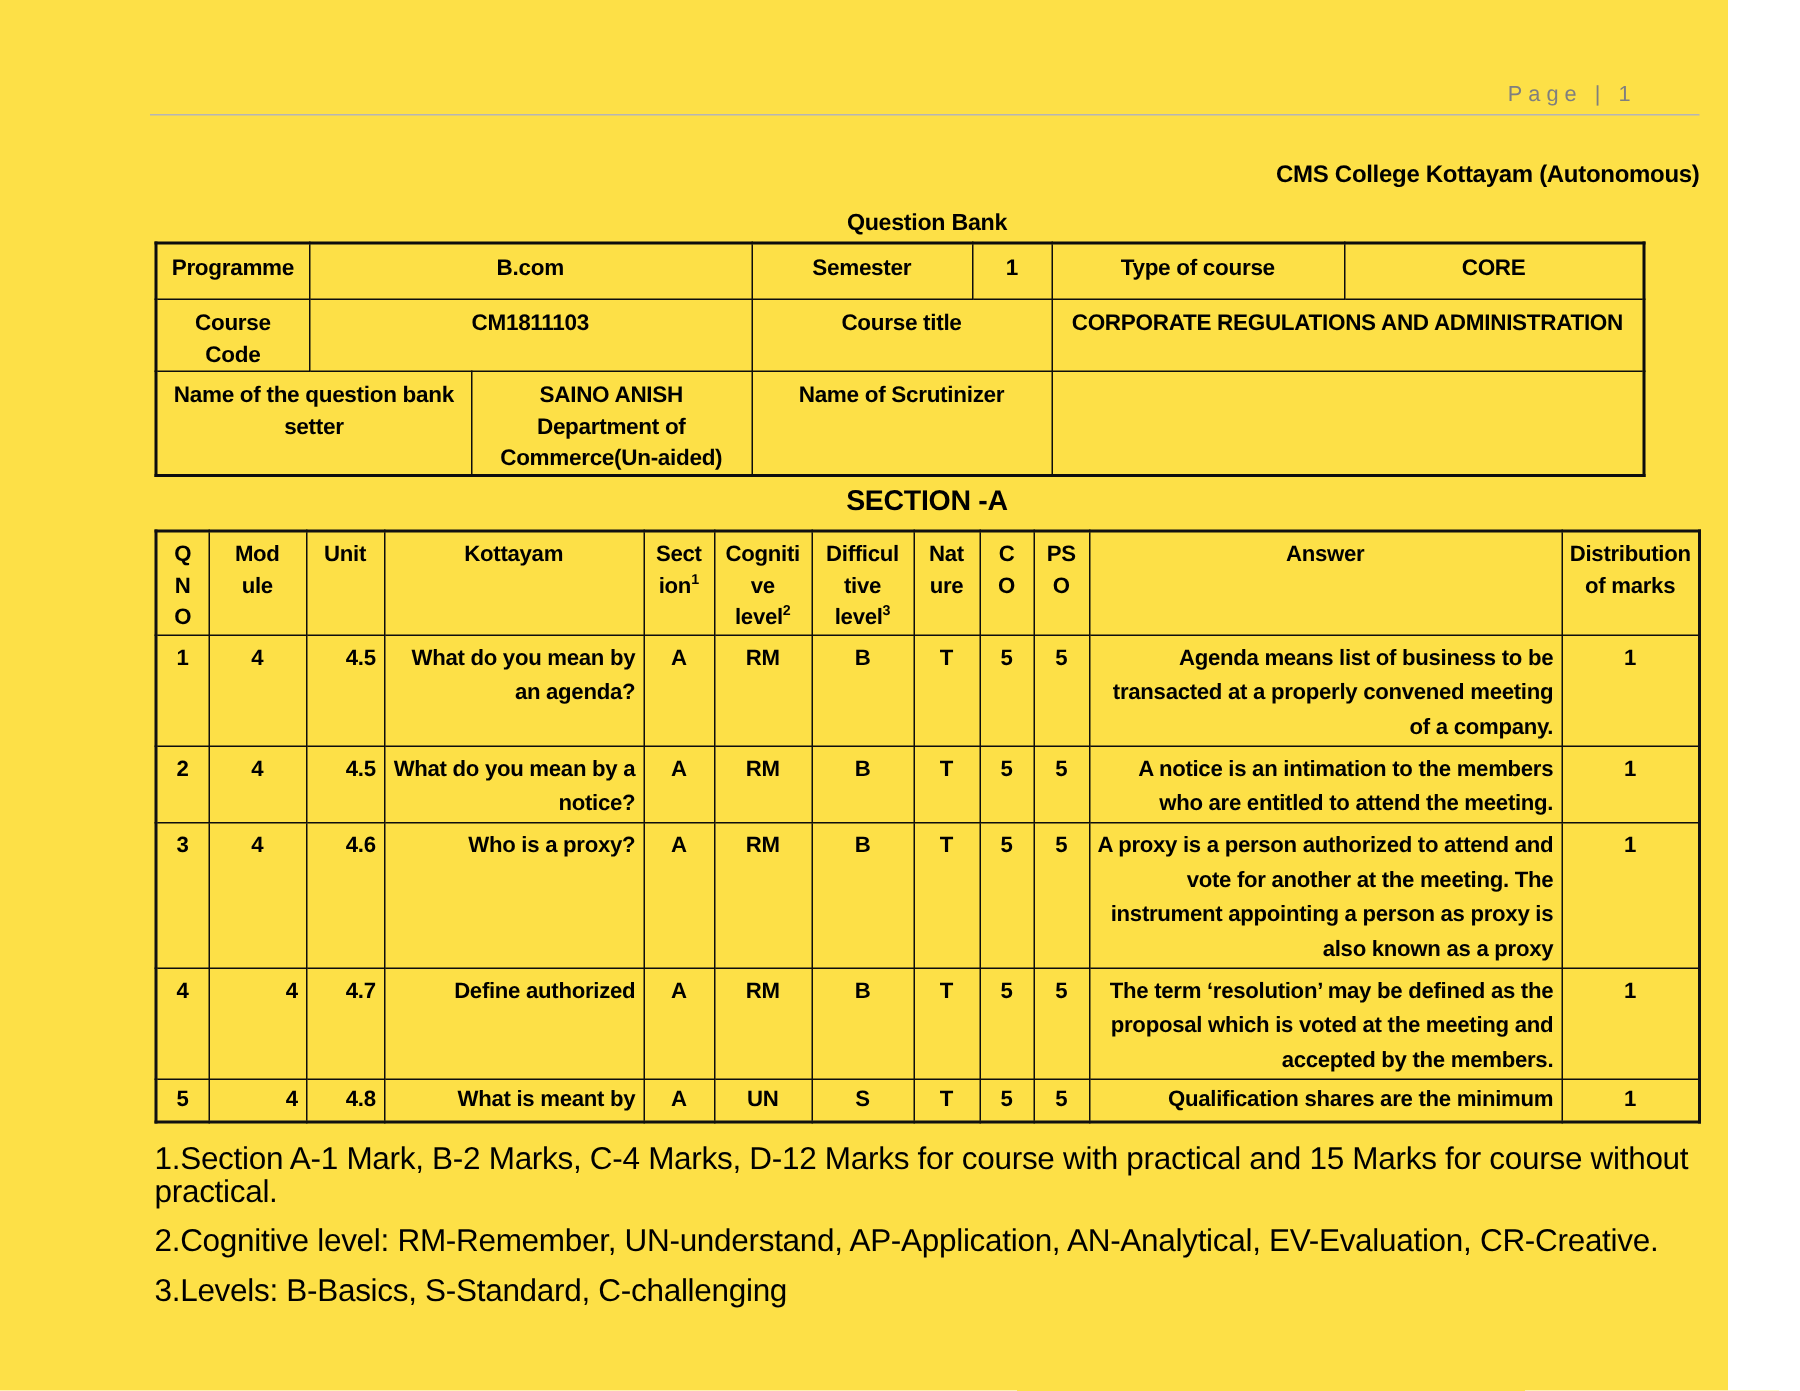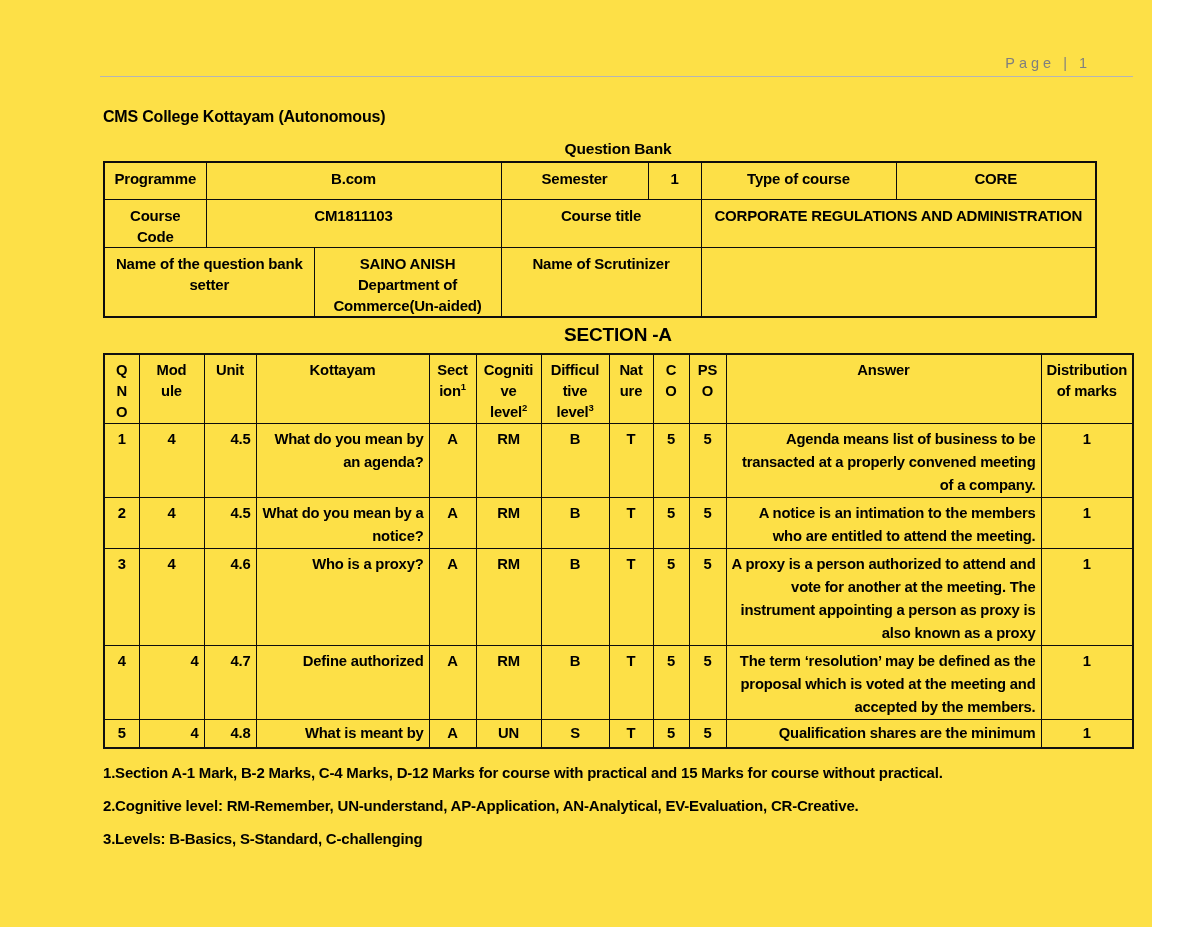--- a/index.html
+++ b/index.html
@@ -24,21 +24,21 @@
     letter-spacing: 4px;
   }
   .header-rule {
     margin-top: 5px;
     border-top: 1px solid #b5b5b5;
     width: 1033px;
     margin-left: -3px;
   }
   .college-title {
     margin: 31px 0 0 0;
-    text-align: left;
+    text-align: right;
     font-size: 16px;
     font-weight: 700;
     letter-spacing: -0.2px;
   }
   .doc-title {
     margin: 14px 0 0 0;
     text-align: center;
     font-size: 15.5px;
     font-weight: 700;
     letter-spacing: -0.2px;
@@ -97,22 +97,22 @@
   .row-h2 { height: 48px; }
   .row-h3 { height: 94px; }
   .row-h4 { height: 72px; }
   .row-h5 { height: 29px; }
   .row-h5 td { padding-top: 2px; line-height: 22px; }
   sup { font-size: 9.5px; line-height: 0; }
 
   .footnotes { margin-top: 13px; }
   .footnotes p {
     margin: 0 0 11px 0;
-    font-weight: 700;
-    font-size: 15px;
+    font-weight: 400;
+    font-size: 21px;
     line-height: 22px;
     letter-spacing: -0.2px;
   }
 </style>
 </head>
 <body>
 
 <div class="page">
   <div class="content">
 

